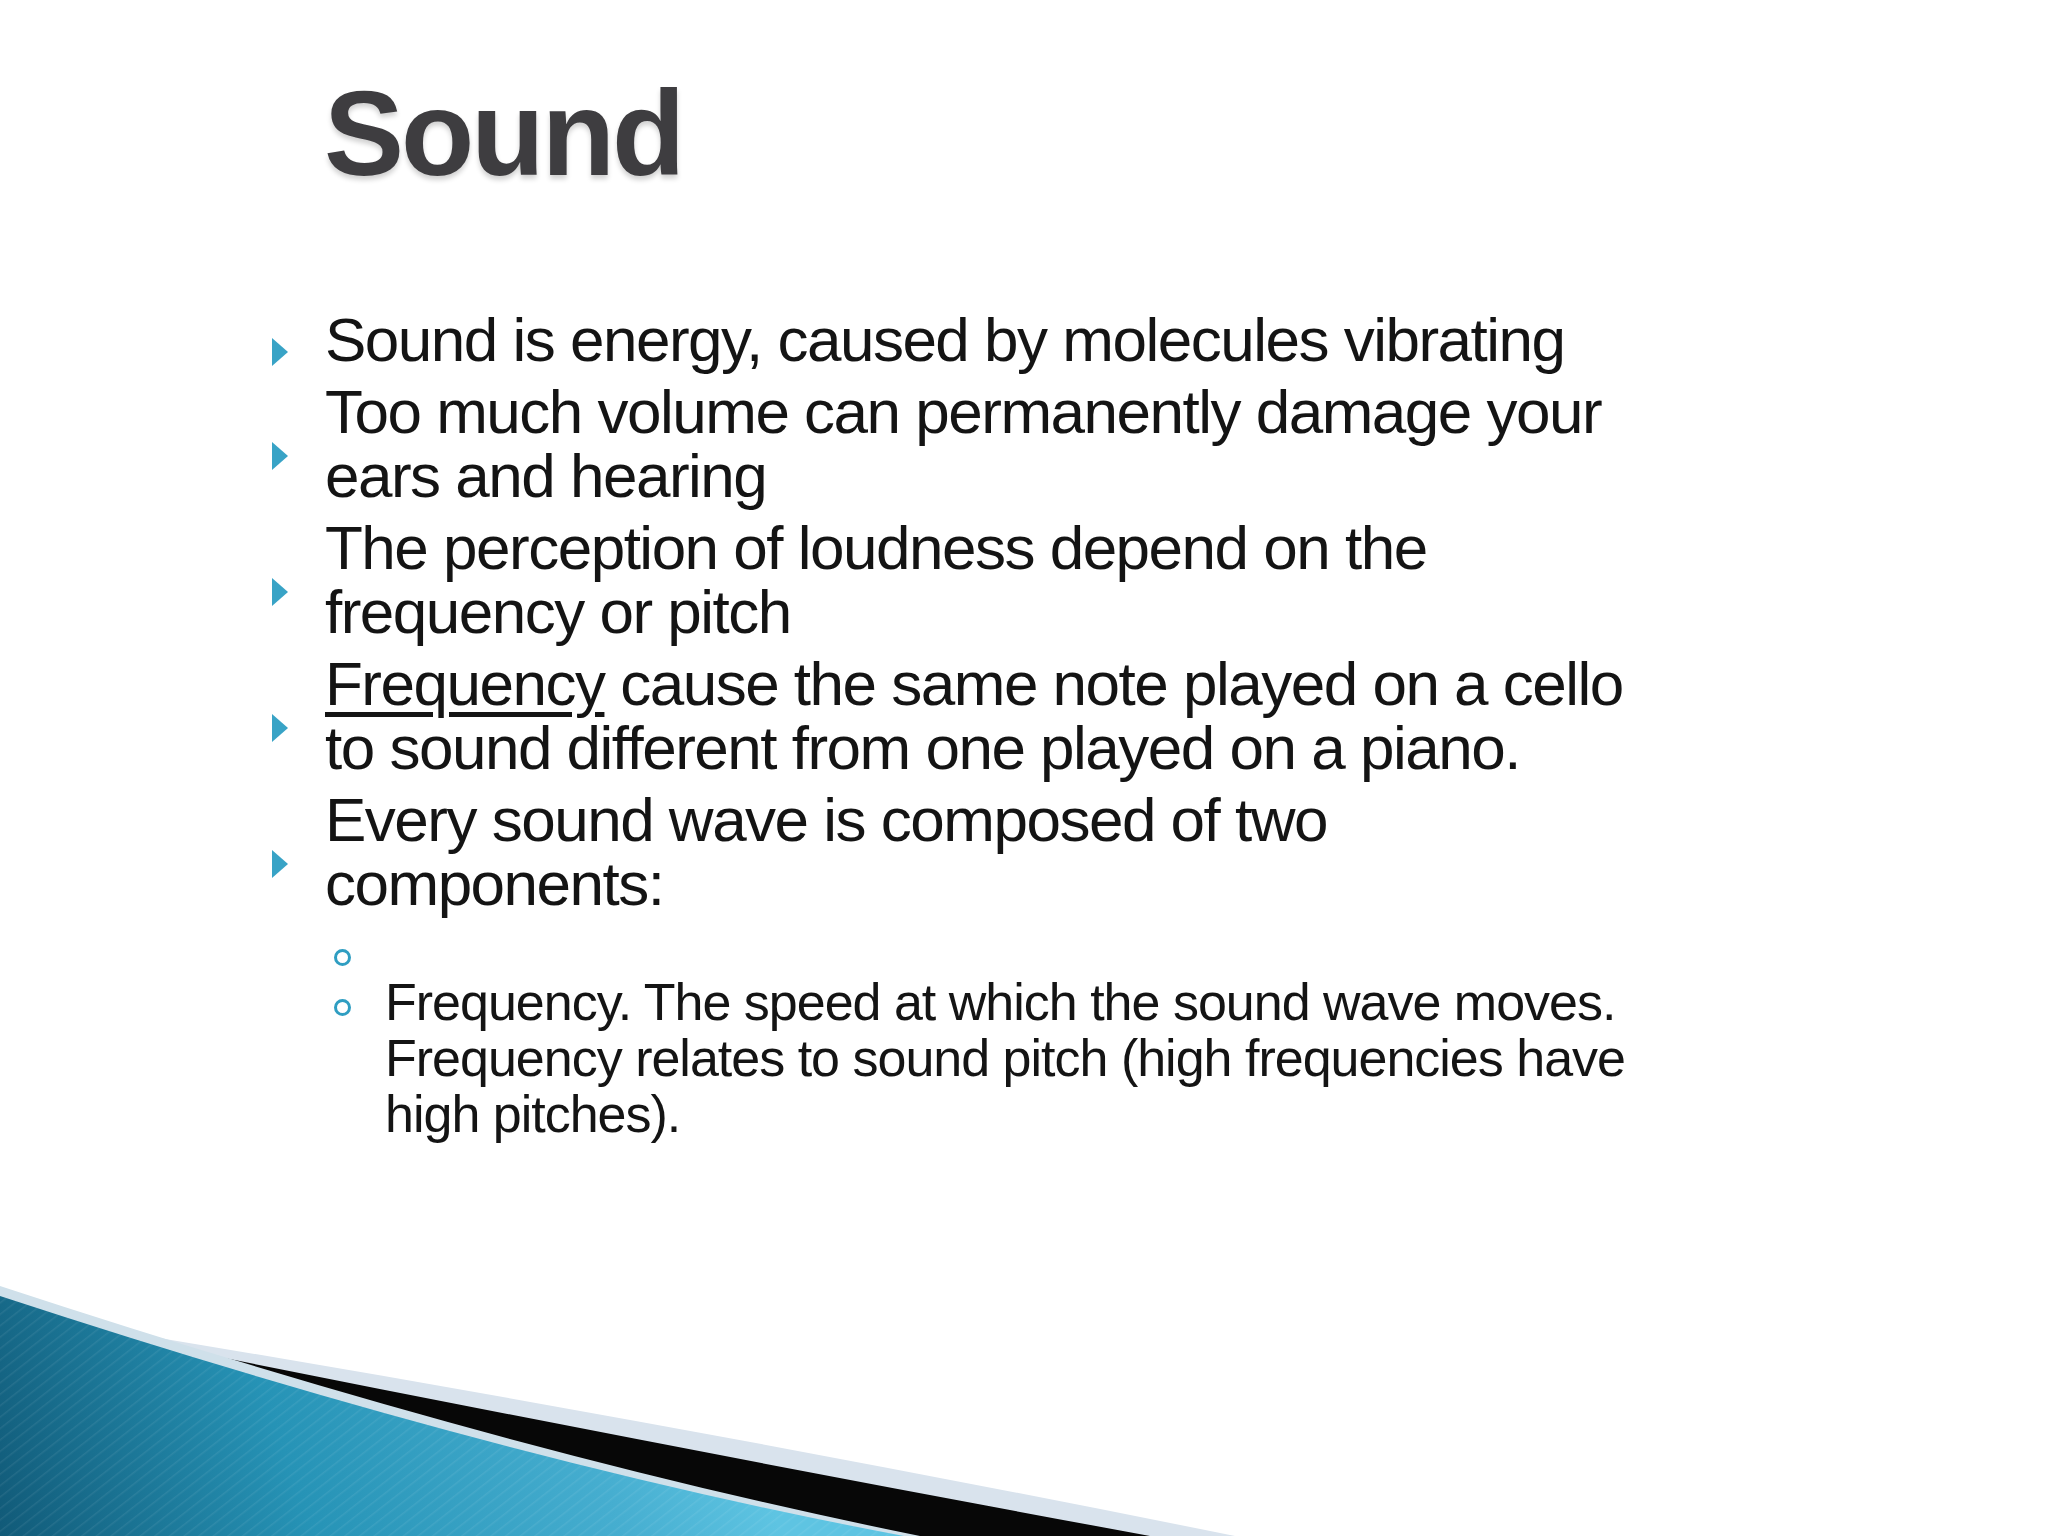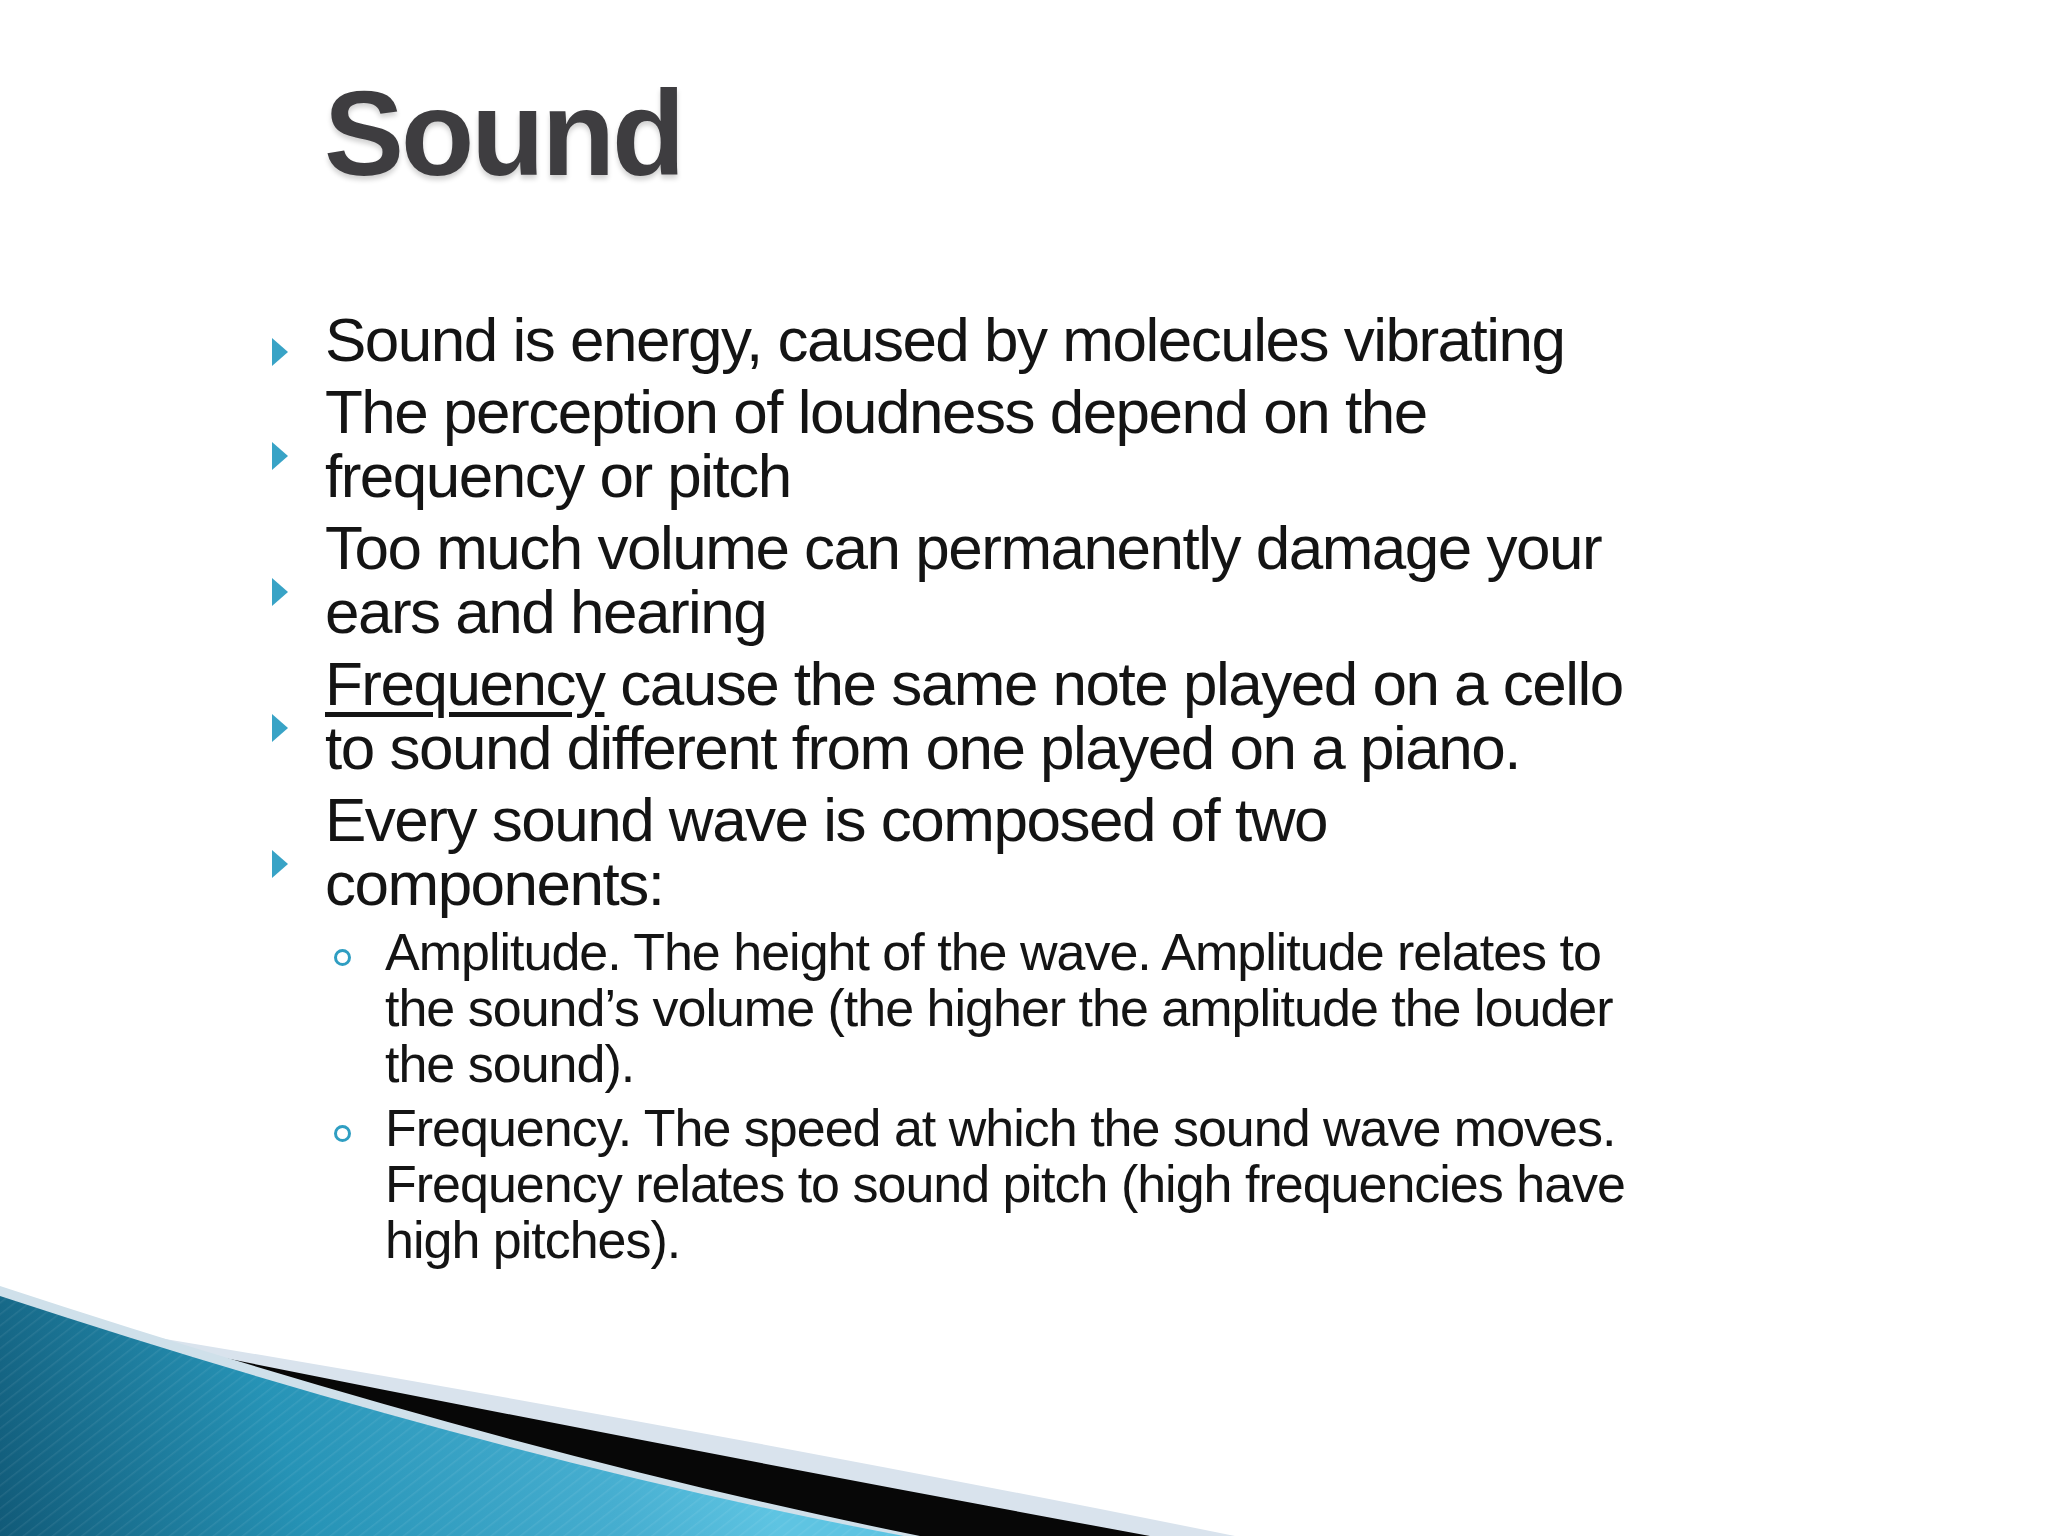--- a/index.html
+++ b/index.html
@@ -120,49 +120,46 @@
 
   <div class="bullets">
 
     <div class="b-item">
       <span class="tri"></span>
       <span class="b-text">Sound is energy, caused by molecules vibrating</span>
     </div>
 
     <div class="b-item">
       <span class="tri"></span>
-      <span class="b-text">The perception of loudness depend on the
-frequency or pitch</span>
+      <span class="b-text">Too much volume can permanently damage your
+ears and hearing</span>
     </div>
 
     <div class="b-item">
       <span class="tri"></span>
-      <span class="b-text">Too much volume can permanently damage your
-ears and hearing</span>
+      <span class="b-text">The perception of loudness depend on the
+frequency or pitch</span>
     </div>
 
     <div class="b-item">
       <span class="tri"></span>
       <span class="b-text"><span class="u-word">Frequency</span><span> cause the same note played on a cello
 to sound different from one played on a piano.</span></span>
     </div>
 
     <div class="b-item">
       <span class="tri"></span>
       <span class="b-text">Every sound wave is composed of two
 components:</span>
     </div>
 
     <div class="sub-bullets">
 
       <div class="s-item">
         <span class="ring"></span>
-        <span class="b-text">Amplitude. The height of the wave. Amplitude relates to
-the sound’s volume (the higher the amplitude the louder
-the sound).</span>
       </div>
 
       <div class="s-item">
         <span class="ring"></span>
         <span class="b-text">Frequency. The speed at which the sound wave moves.
 Frequency relates to sound pitch (high frequencies have
 high pitches).</span>
       </div>
 
     </div>

